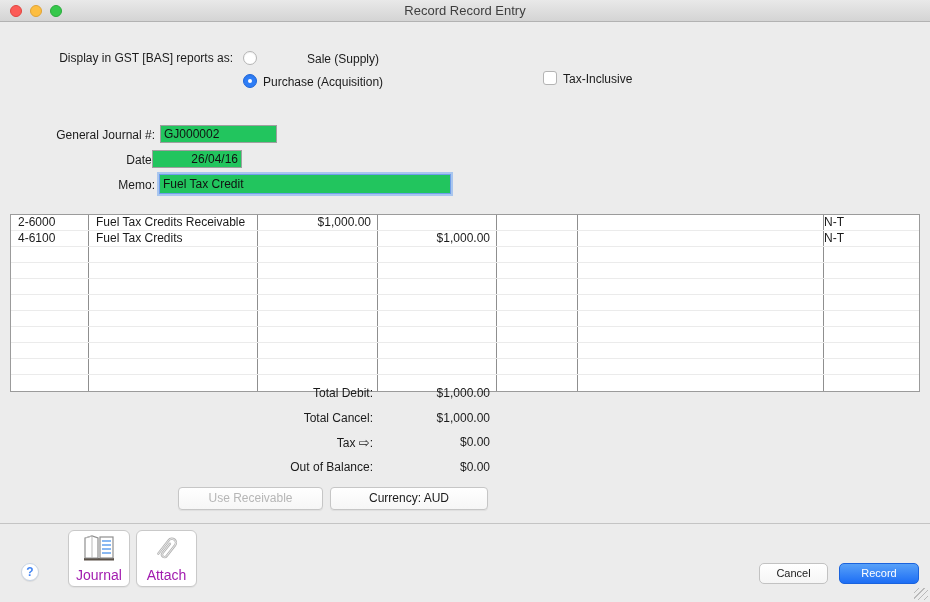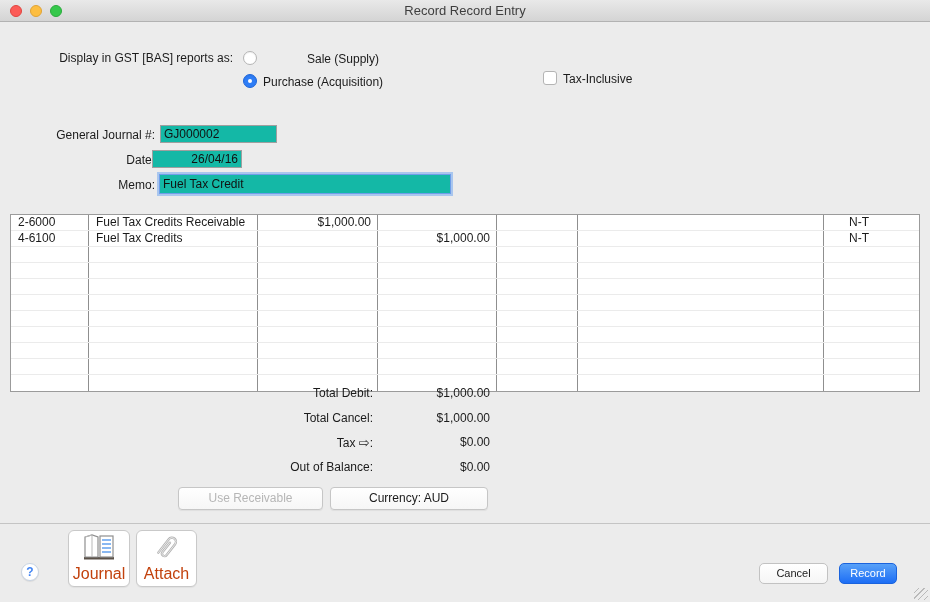--- a/index.html
+++ b/index.html
@@ -47,21 +47,21 @@
     position:absolute; left:543px; top:71px; width:14px; height:14px;
     background:#fff; border:1px solid #b4b4b4; border-radius:3px;
   }
   #lbl-taxinc { left:563px; top:72px; }
 
   
   #lbl-gj { right:775px; top:128px; }
   #lbl-date { right:775px; top:153px; }
   #lbl-memo { right:775px; top:178px; }
   .tfield {
-    position:absolute; height:18px; border:1px solid #9f9f9f; background:#14b8a6;
+    position:absolute; height:18px; border:1px solid #9f9f9f; background:#22c55e;
     font:12px "Liberation Sans","DejaVu Sans",sans-serif; padding:0 3px; color:#111;
   }
   #input-gj   { left:160px; top:125px; width:117px; }
   #input-date { left:152px; top:150px; width:90px;text-align:right; }
   #input-memo { left:159px; top:174px; width:292px; height:20px;
     border:1px solid #6f9ee9; box-shadow:0 0 0 2px #a9c6ee; }
 
   
   .table {
     position:absolute; left:10px; top:214px; width:910px;
@@ -75,21 +75,21 @@
     height:19px; background:linear-gradient(#fafafa,#e2e2e2);
     border-bottom:1px solid #9b9b9b;
   }
   .thead .hc { text-align:center; line-height:18px; color:#222; }
   .tbody .row { height:16px; border-bottom:1px solid #ebebeb; }
   .tbody .row:last-child { border-bottom:none; }
   .cell { line-height:15px; overflow:hidden; white-space:nowrap; border-right:1px solid #8f8f8f; }
   .cell:last-child { border-right:none; }
   .c-left { padding-left:7px; }
   .c-right { text-align:right; padding-right:6px; }
-  .c-tax { text-align:center; padding-right:26px; }
+  .c-tax { text-align:left; padding-right:26px; }
 
   
   .tot-label { position:absolute; right:557px; white-space:nowrap; }
   .tot-value { position:absolute; right:440px; white-space:nowrap; }
   .zoom-arrow { font-size:13px; color:#222; cursor:pointer; }
 
   
   .btn {
     position:absolute; height:23px; background:linear-gradient(#ffffff,#f6f6f6);
     border:1px solid #c6c6c6; border-radius:4px; text-align:center;
@@ -105,39 +105,39 @@
   
   .icon-btn {
     position:absolute; top:530px; height:57px; background:#fff;
     border:1px solid #c9c9c9; border-radius:6px;
     display:flex; flex-direction:column; align-items:center; justify-content:flex-end;
     padding-bottom:3px; box-shadow:0 1px 1px rgba(0,0,0,.05);
   }
   #btn-journal { left:68px; width:62px; }
   #btn-attach  { left:136px; width:61px; }
   .icon-btn .ic { flex:1; display:flex; align-items:center; justify-content:center; }
-  .icon-btn .cap { font-size:16px; color:#c2410c; }
+  .icon-btn .cap { font-size:14px; color:#a21caf; }
 
   .help-btn {
     position:absolute; left:21px; top:563px; width:18px; height:18px;
     border-radius:50%; background:#fff; border:1px solid #c9d4e2;
     color:#4285f4; font-size:12px; font-weight:bold; text-align:center; line-height:16px;
     box-shadow:0 1px 1px rgba(0,0,0,.08);
   }
 
   .btn-small {
     position:absolute; top:563px; height:21px; border-radius:5px;
     font-size:11px; text-align:center; line-height:19px;
   }
   #btn-cancel {
     left:759px; width:69px; background:linear-gradient(#ffffff,#f5f5f5);
     border:1px solid #c2c2c2; color:#1b1b1b;
   }
   #btn-record {
-    left:839px; width:58px; background:linear-gradient(#58a1f8,#1d6ef5);
+    left:839px; width:80px; background:linear-gradient(#58a1f8,#1d6ef5);
     border:1px solid #1a63dd; color:#fff;
   }
 
   .resize-grip {
     position:absolute; right:2px; bottom:2px; width:14px; height:12px;
     background:repeating-linear-gradient(135deg, transparent 0 3px, #b9b9b9 3px 4px);
   }
 </style>
 </head>
 <body>

